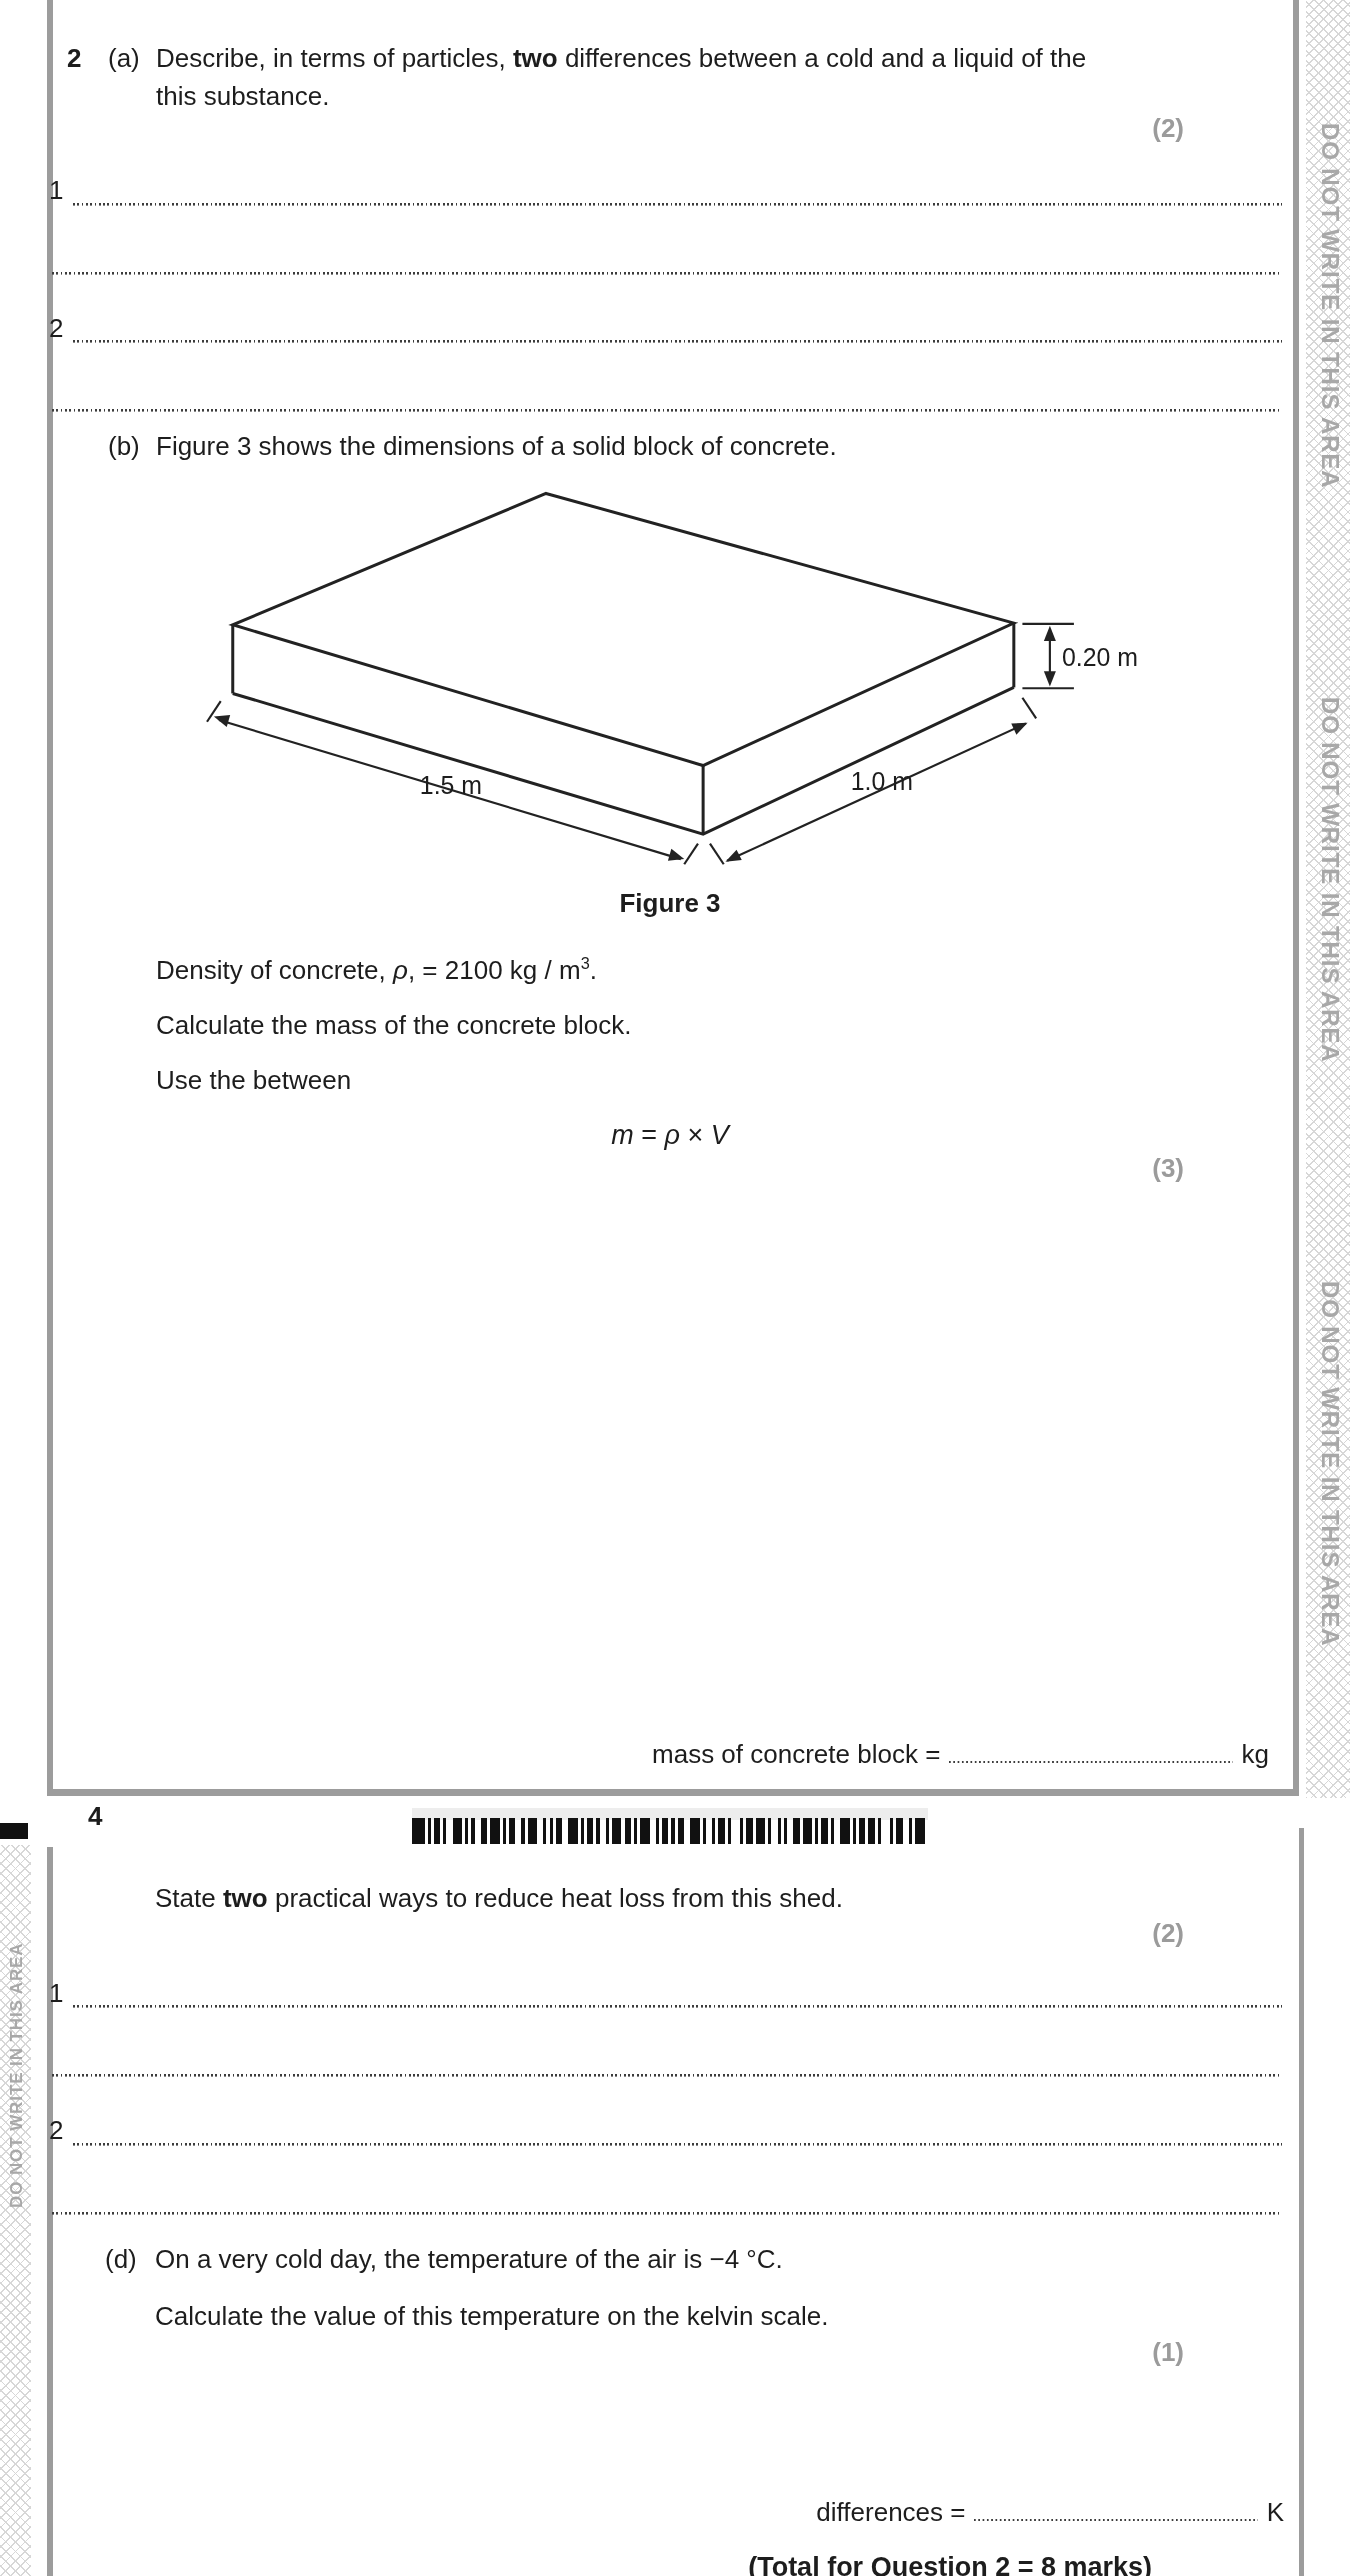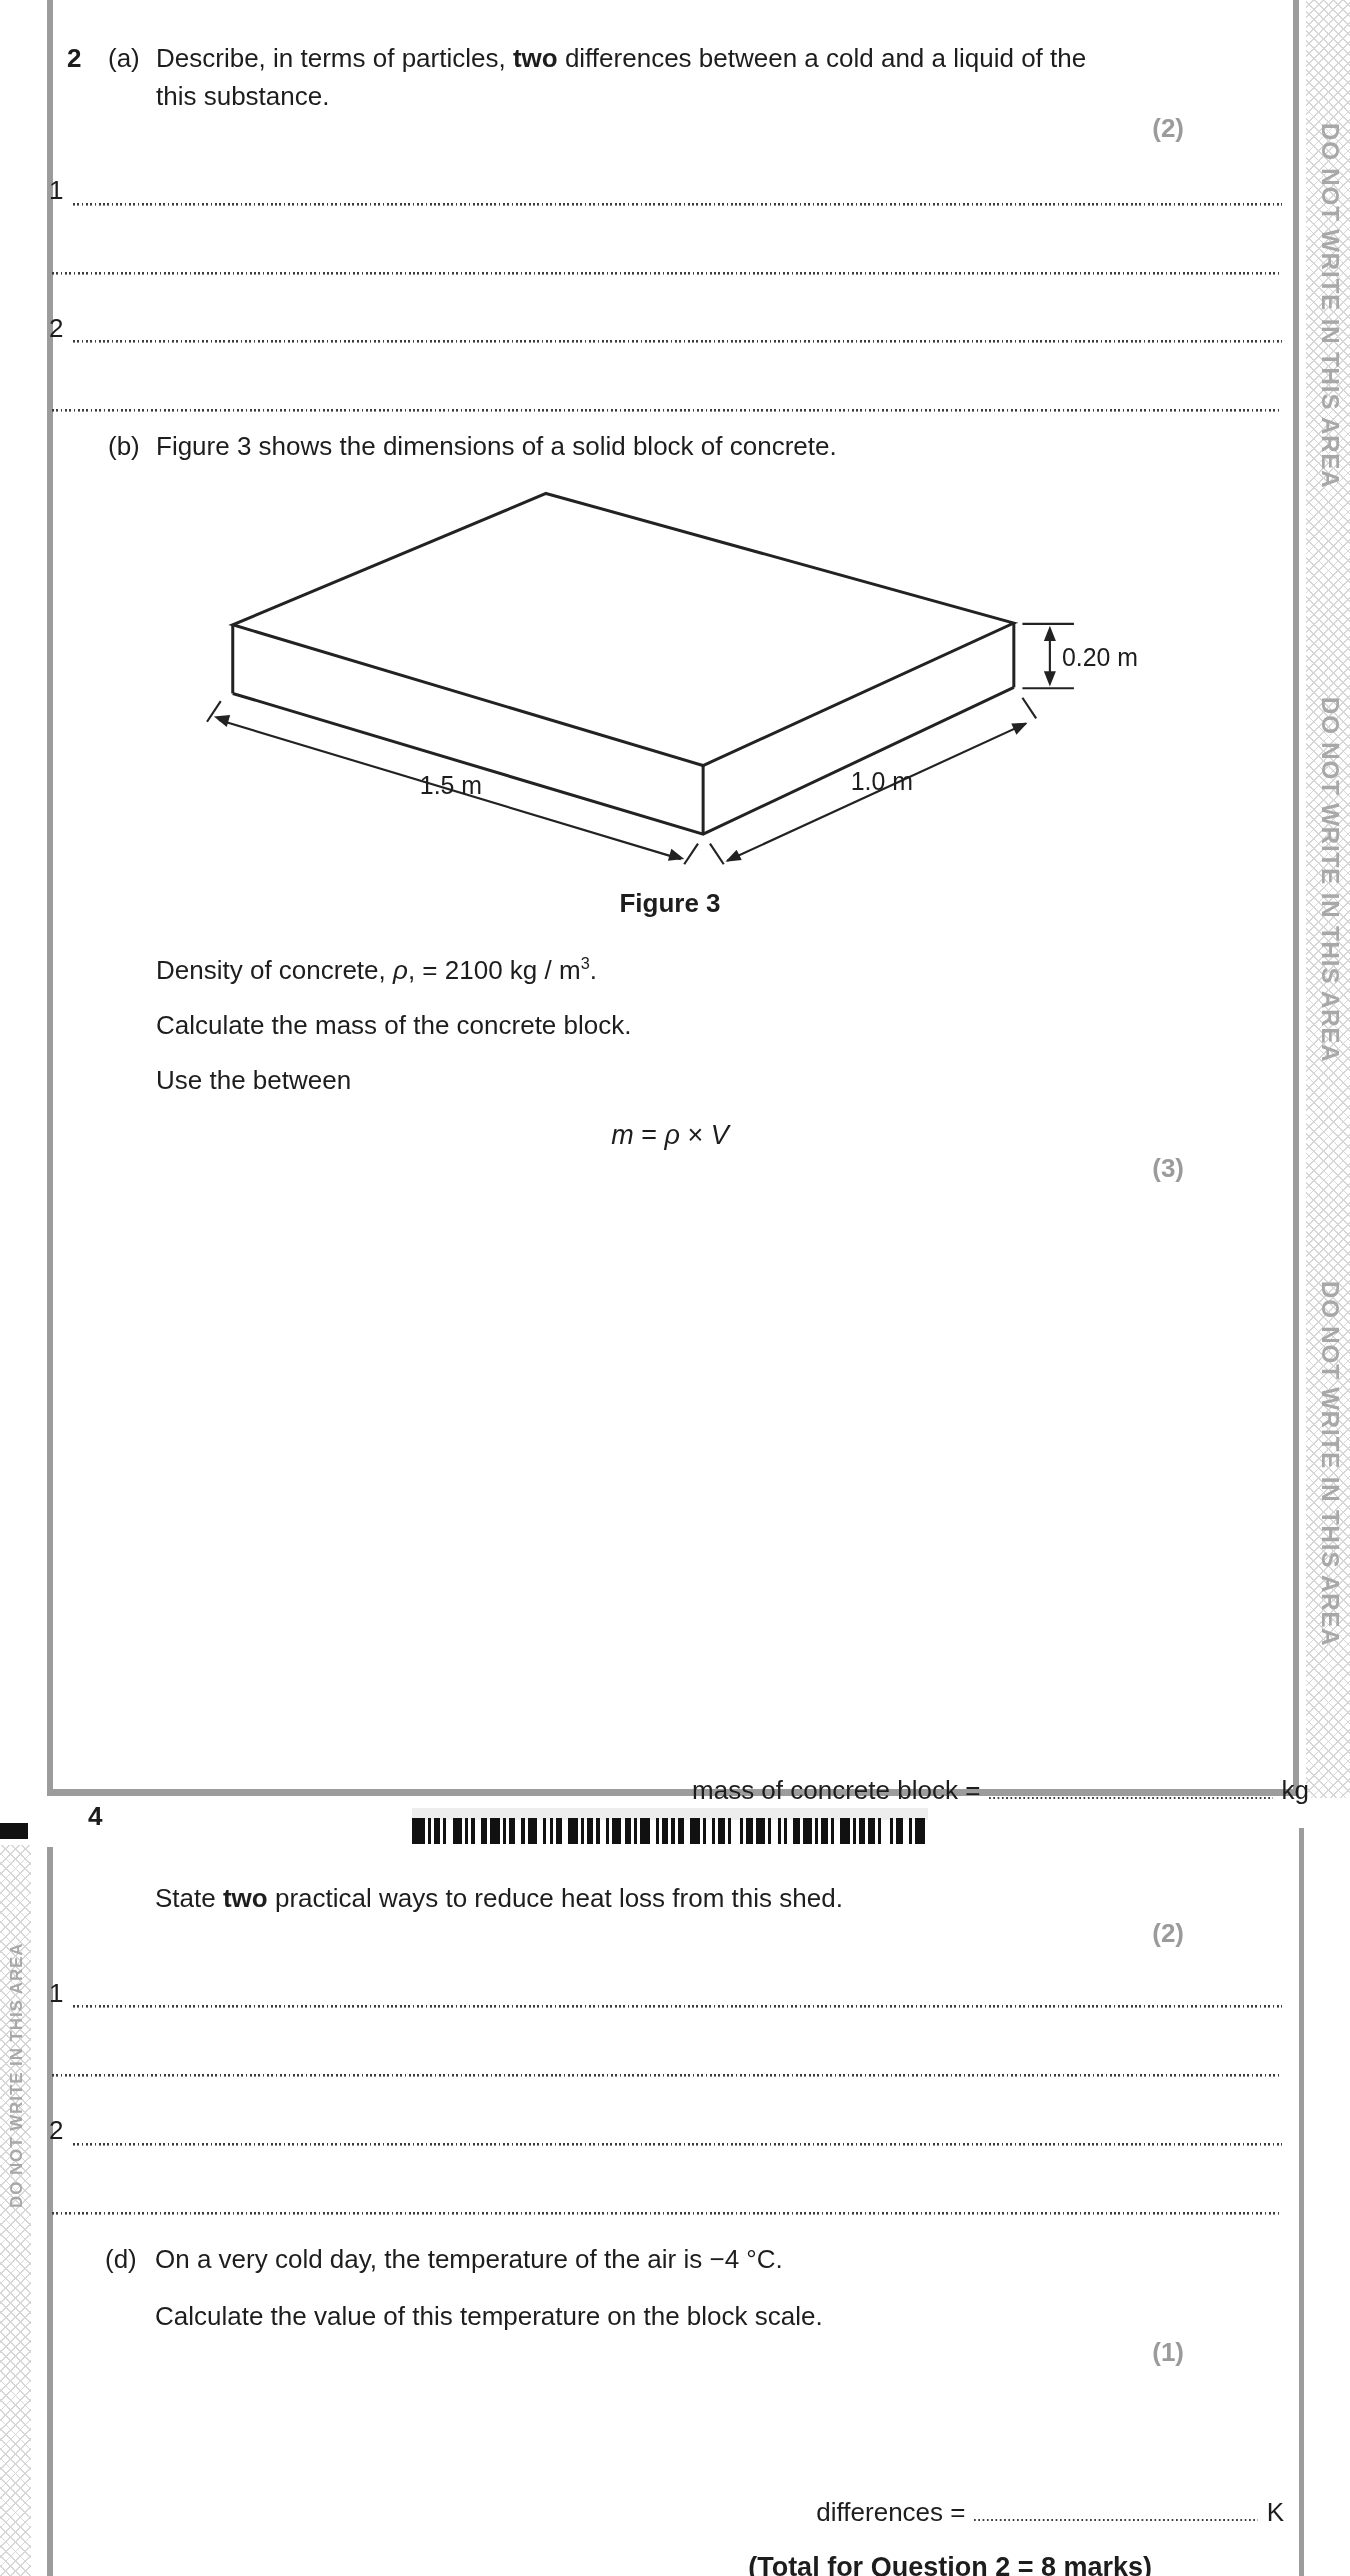--- a/index.html
+++ b/index.html
@@ -118,21 +118,21 @@
 <div class="abs qtext" style="left:156px;top:955px;">
   <span>Density of concrete, </span><i>ρ</i><span>, = 2100 kg / m</span><sup>3</sup><span>.</span>
 </div>
 <div class="abs qtext" style="left:156px;top:1010px;">Calculate the mass of the concrete block.</div>
 <div class="abs qtext" style="left:156px;top:1065px;">Use the between</div>
 <div class="abs eq" style="left:47px;top:1120px;width:1246px;text-align:center;">
   <i>m</i><span> = </span><i>ρ</i><span> × </span><i>V</i>
 </div>
 <div class="abs marks" style="left:1074px;top:1153px;width:110px;text-align:right;">(3)</div>
 
-<div class="abs ansrow" style="left:544px;top:1739px;width:765px;margin-top:36px;">
+<div class="abs ansrow" style="left:504px;top:1739px;width:765px;">
   <span>mass of concrete block =</span>
   <span class="dots"></span>
   <span>kg</span>
 </div>
 
 <div class="abs qtext bold" style="left:88px;top:1801px;">4</div>
 <div class="abs" style="left:412px;top:1808px;width:516px;height:12px;background:#ededed;"></div>
 <div id="barcode" class="abs" style="left:412px;top:1818px;width:516px;height:26px;">
     <span style="flex-grow: 4; background: rgb(17, 17, 17);"></span>
     <span style="flex-grow: 1; background: transparent;"></span>
@@ -257,21 +257,21 @@
 
 <div class="abs ansnum" style="left:49px;top:1978px;">1</div>
 <div class="abs dotline" style="left:73px;top:2005px;width:1209px;"></div>
 <div class="abs dotline" style="left:52px;top:2074px;width:1230px;"></div>
 <div class="abs ansnum" style="left:49px;top:2115px;">2</div>
 <div class="abs dotline" style="left:73px;top:2143px;width:1209px;"></div>
 <div class="abs dotline" style="left:52px;top:2212px;width:1230px;"></div>
 
 <div class="abs qtext" style="left:105px;top:2244px;">(d)</div>
 <div class="abs qtext" style="left:155px;top:2244px;">On a very cold day, the temperature of the air is −4 °C.</div>
-<div class="abs qtext" style="left:155px;top:2301px;">Calculate the value of this temperature on the block scale.</div>
+<div class="abs qtext" style="left:155px;top:2301px;">Calculate the value of this temperature on the kelvin scale.</div>
 <div class="abs marks" style="left:1074px;top:2337px;width:110px;text-align:right;">(1)</div>
 
 <div class="abs ansrow" style="left:601px;top:2497px;width:683px;">
   <span>differences =</span>
   <span class="dots"></span>
   <span>K</span>
 </div>
 
 <div class="abs qtext bold" style="left:516px;top:2552px;width:636px;text-align:right;font-size:27px;">(Total for Question 2 = 8 marks)</div>
 

